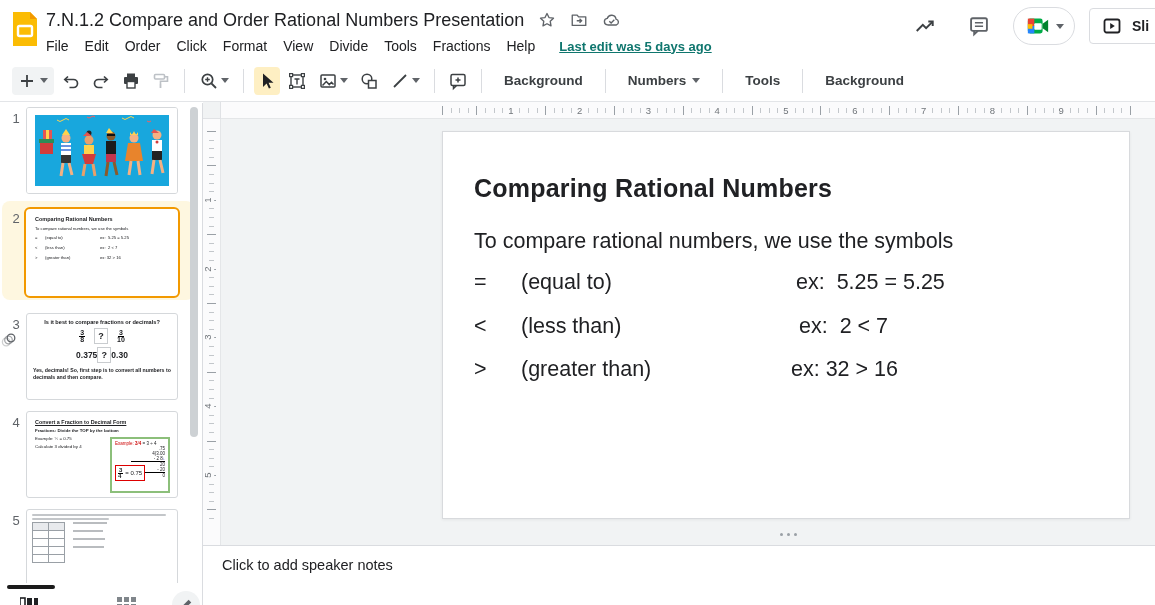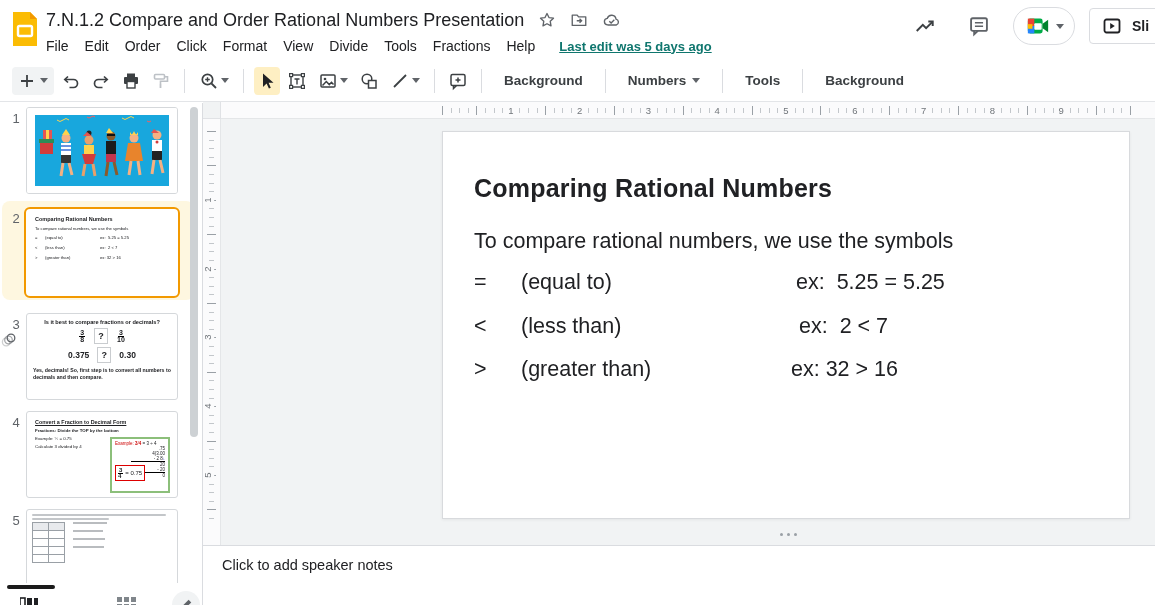--- a/index.html
+++ b/index.html
@@ -51,21 +51,21 @@
   .mini2 .r .s { width:10px; }
   .mini2 .r .n { width:55px; }
 
   
   .mini3 { padding:5px 6px; text-align:center; }
   .mini3 .h { font-size:5.6px; font-weight:bold; margin-bottom:3px; }
   .mini3 .fr-row { display:flex; justify-content:center; align-items:center; gap:9px; margin-bottom:3px; }
   .frac { display:inline-block; font-weight:bold; font-size:7px; line-height:7px; }
   .frac .nu { border-bottom:1px solid #000; padding:0 1px; }
   .qbox { width:14px; height:16px; border:1px solid #c9cccf; display:flex; align-items:center; justify-content:center; font-weight:bold; font-size:9px; background:#fff; }
-  .mini3 .dec-row { display:flex; justify-content:center; align-items:center; gap:8px; margin-bottom:4px; font-weight:bold; font-size:8.5px; }
+  .mini3 .dec-row { display:flex; justify-content:center; align-items:center; gap:0; margin-bottom:4px; font-weight:bold; font-size:8.5px; }
   .mini3 .f { font-size:5.2px; font-weight:bold; text-align:left; line-height:6.5px; }
 
   
   .mini4 { padding:7px 6px 0 8px; position:relative; height:100%; }
   .mini4 .h { font-size:5.4px; font-weight:bold; text-decoration:underline; margin-bottom:3px; }
   .mini4 .l { font-size:4.4px; font-weight:bold; margin-bottom:3px; }
   .divbox { position:absolute; right:7px; top:25px; width:60px; height:56px; border:2px solid #8cbf7a; background:#fff; padding:2px 3px; font-size:4.5px; line-height:5px; }
   .divbox .ex { color:#c00; }
   .divbox .work { text-align:right; width:34px; margin-left:auto; }
   .divbox .blue { color:#33c; }

